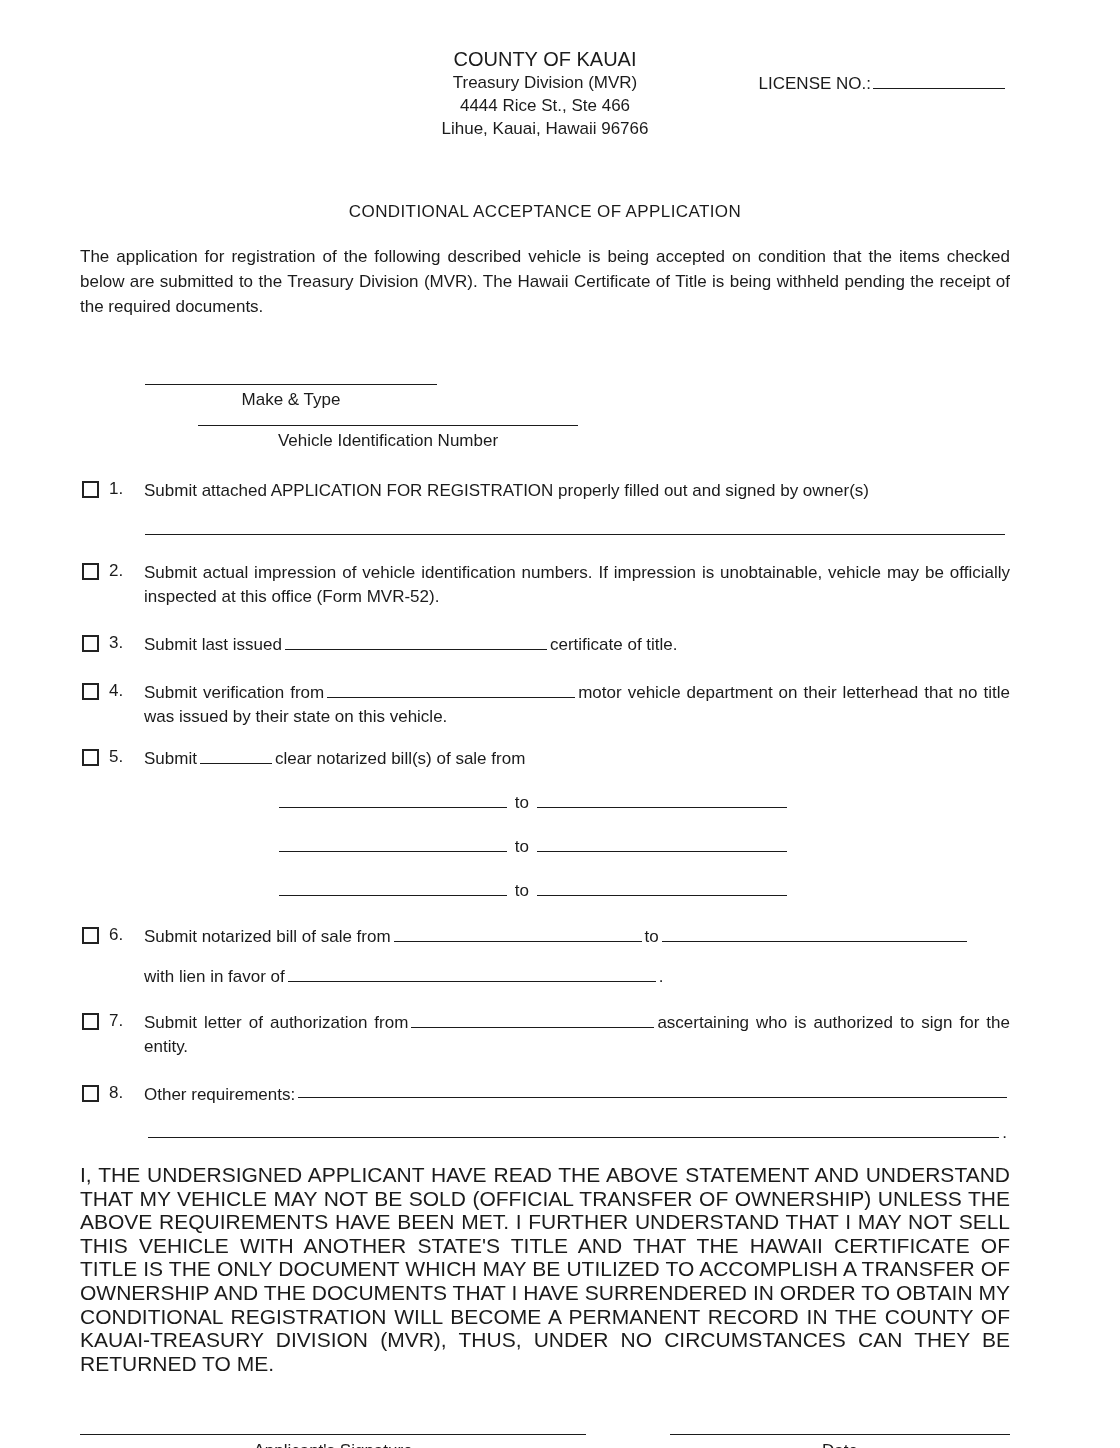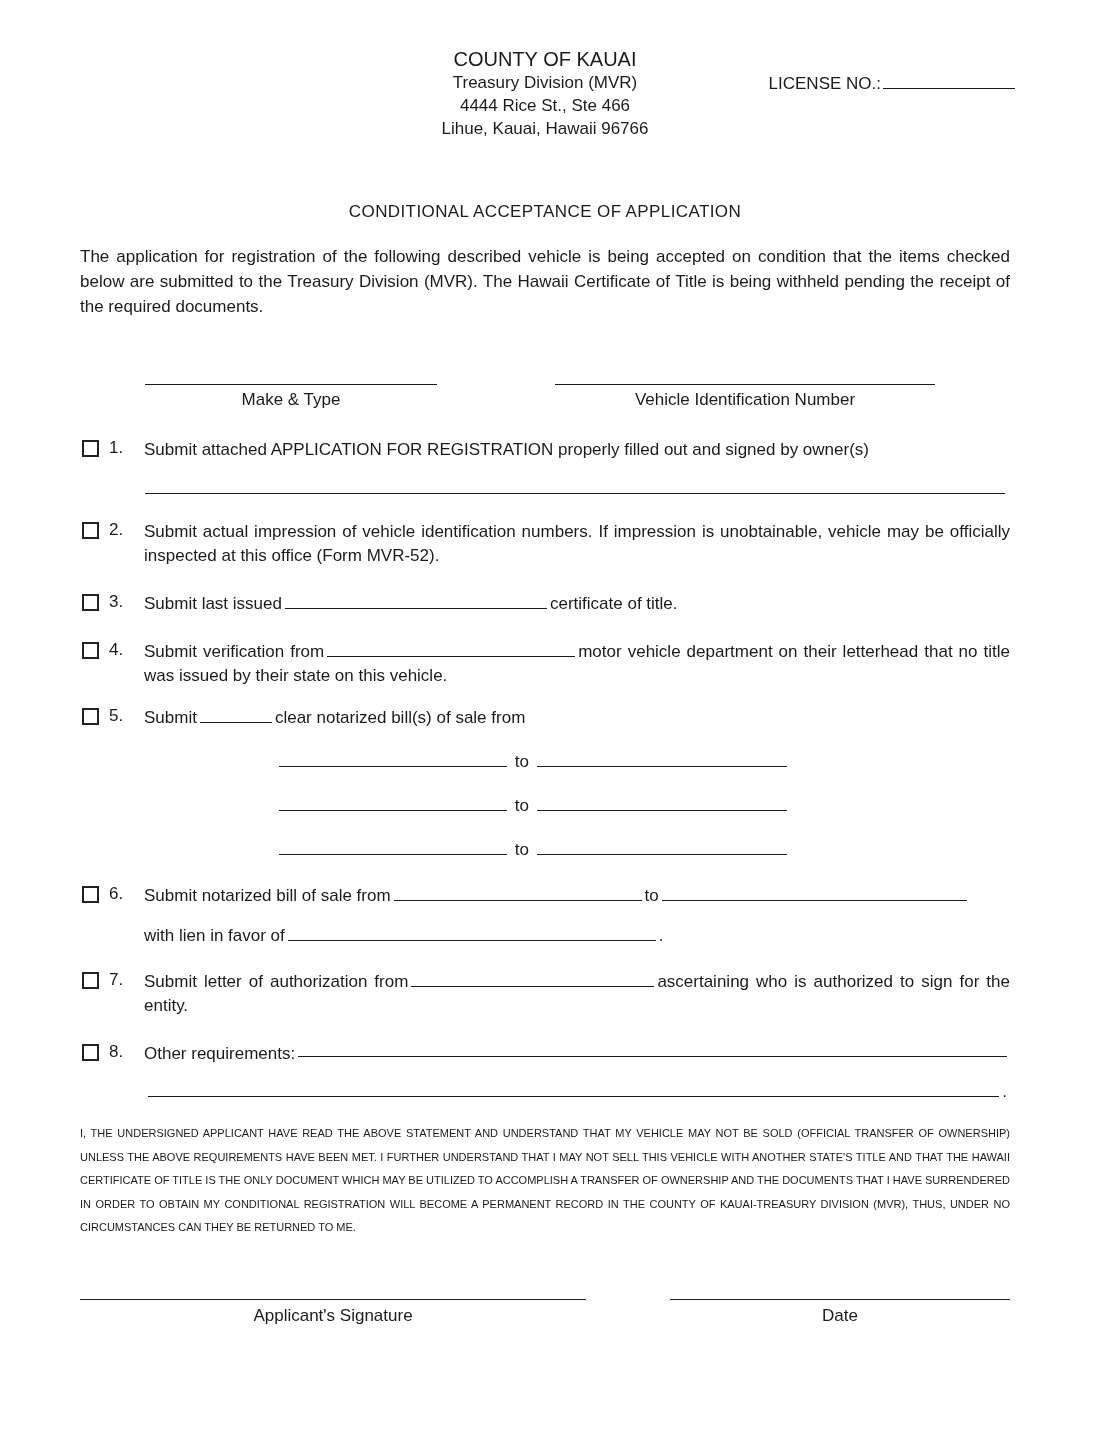--- a/index.html
+++ b/index.html
@@ -14,21 +14,21 @@
     padding: 48px 110px 30px 80px;
     position: relative;
     overflow: hidden;
   }
 
   
   .header { text-align: center; line-height: 23px; }
   .header .agency { font-size: 20px; }
   .license {
     position: absolute;
-    right: 102px;
+    right: 112px;
     top: 74px;
     font-size: 17px;
     white-space: nowrap;
   }
 
   .blank {
     display: inline-block;
     border-bottom: 1.6px solid #1b1b1b;
     height: 15px;
     vertical-align: baseline;
@@ -42,21 +42,21 @@
     letter-spacing: 0.4px;
   }
 
   .intro {
     margin: 22px 0 0 0;
     line-height: 25px;
     text-align: justify;
   }
 
   
-  .vehicle-row { display: flex; margin-top: 50px; }
+  .vehicle-row { display: flex; margin-top: 50px; flex-direction: column; }
   .vfield { text-align: center; }
   .vfield-make { margin-left: 65px; width: 292px; }
   .vfield-vin { margin-left: 118px; width: 380px; }
   .vline { border-bottom: 1.6px solid #1b1b1b; height: 16px; }
   .vlabel { margin-top: 5px; }
 
   
   .item { display: flex; align-items: flex-start; }
   .cb {
     flex: none;
@@ -104,21 +104,21 @@
   .w305 { width: 305px; }
   .w368 { width: 368px; }
   .grow { flex: 1 1 auto; }
 
   .to-row { margin-left: 132px; margin-top: 20px; }
   .i6-row2 { margin-top: 16px; }
 
   
   .declaration {
     margin: 20px 0 0 0;
-    font-size: 11px;
+    font-size: 21px;
     line-height: 23.6px;
     text-align: justify;
   }
 
   
   .sig-row {
     margin-top: 58px;
     display: flex;
     justify-content: space-between;
     align-items: flex-start;

